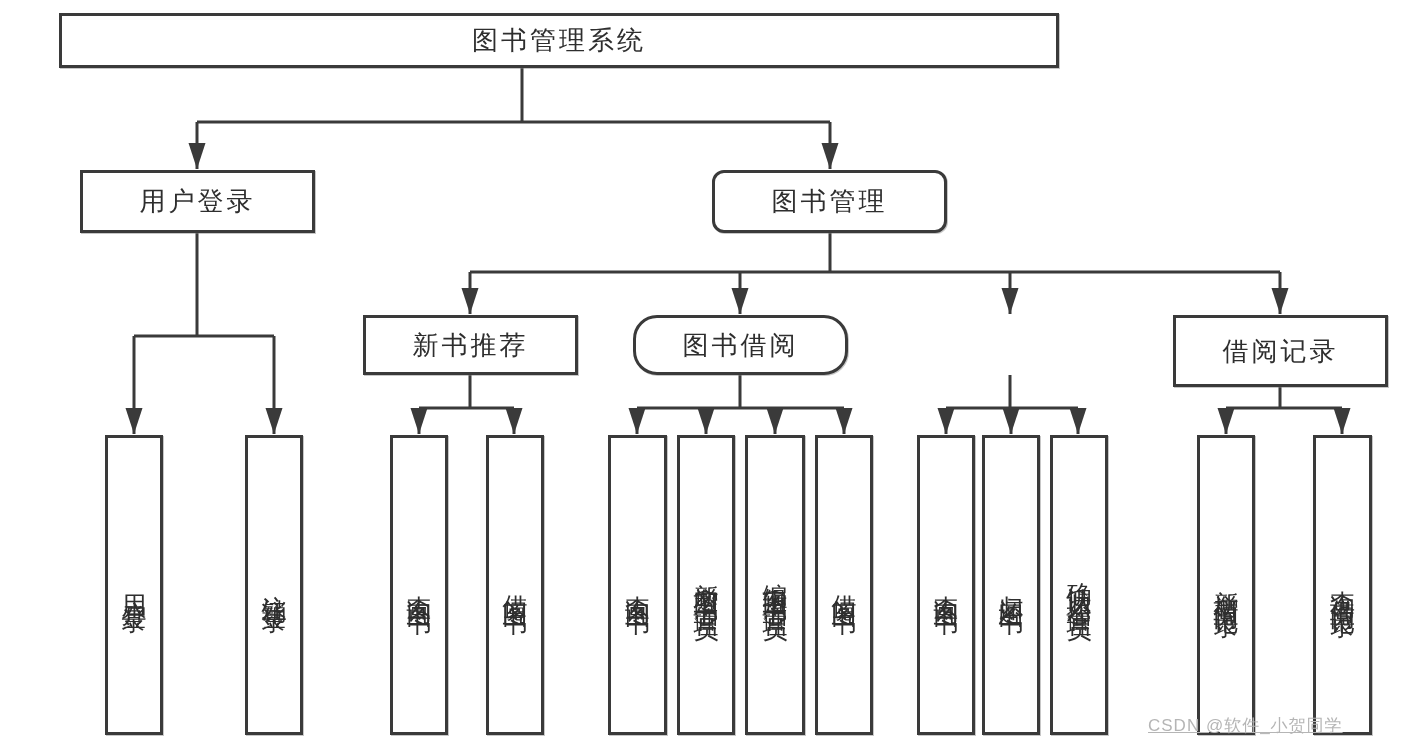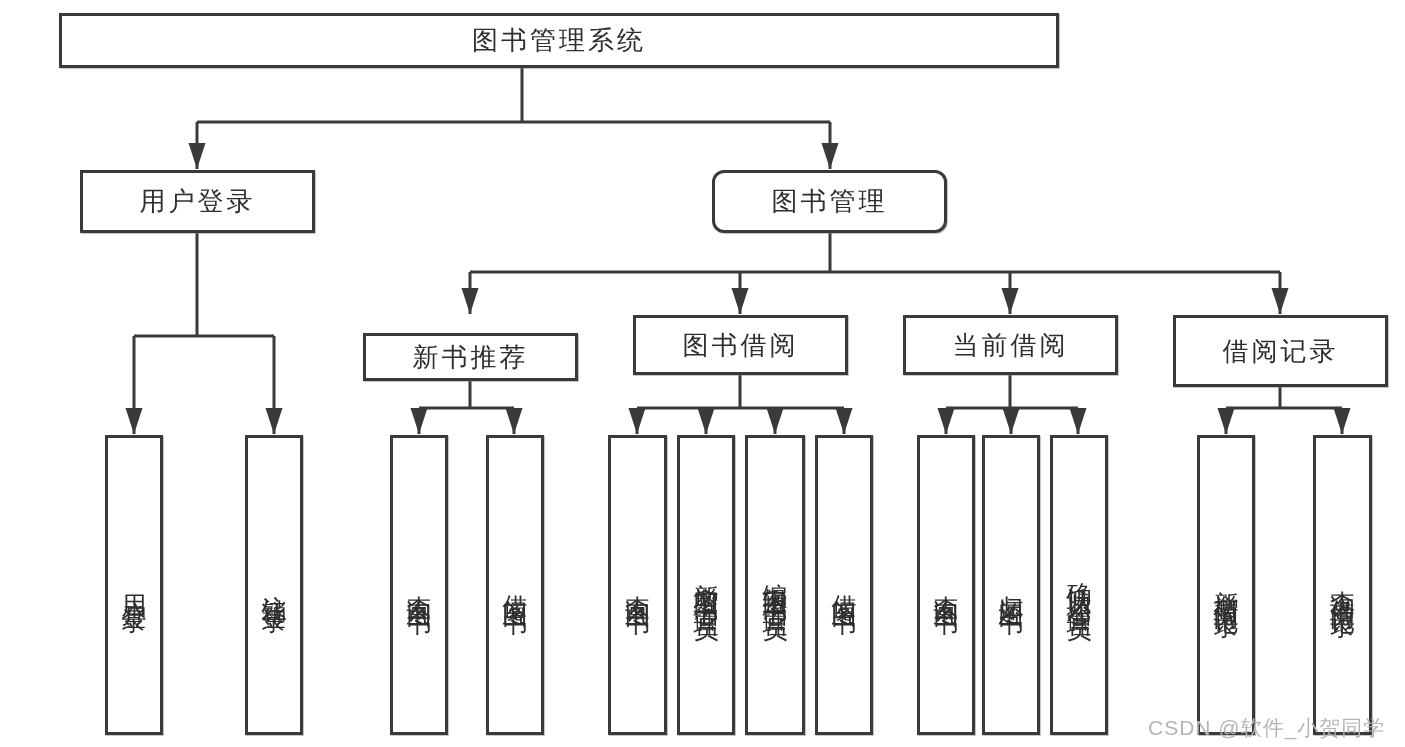--- a/index.html
+++ b/index.html
@@ -37,25 +37,26 @@
     text-orientation: mixed;
     font-size: 25px;
     letter-spacing: 5px;
     line-height: 1;
   }
 
   .watermark {
     position: absolute;
     left: 1148px;
     top: 714px;
-    font-size: 21px;
+    font-size: 17px;
     letter-spacing: 1px;
     color: #b5b5b5;
     z-index: 5;
     white-space: nowrap;
+    text-decoration: underline;
   }
 </style>
 </head>
 <body>
 
 <div class="canvas">
 
   <svg class="wires" width="1405" height="747" viewBox="0 0 1405 747">
     <defs>
       <marker id="ah" markerUnits="userSpaceOnUse" markerWidth="30" markerHeight="22" refX="26" refY="10" orient="auto">
@@ -97,23 +98,22 @@
       <line x1="1226" y1="408" x2="1226" y2="434" marker-end="url(#ah)"></line>
       <line x1="1342" y1="408" x2="1342" y2="434" marker-end="url(#ah)"></line>
     </g>
   </svg>
 
   <div class="box h" style="left:22px; top:13px; width:1000px; height:55px;margin-left:37px;">图书管理系统</div>
 
   <div class="box h" style="left:80px; top:170px; width:235px; height:63px;">用户登录</div>
   <div class="box h" style="left:712px; top:170px; width:235px; height:63px;border-radius:12px;">图书管理</div>
 
-  <div class="box h" style="left:363px; top:315px; width:215px; height:48px;margin-top:18px;">新书推荐</div>
-  <div class="box h" style="left:633px; top:315px; width:215px; height:60px;">图书借阅</div>
-  <div class="box h" style="left:903px; top:315px; width:215px; height:60px;">当前借阅</div>
+  <div class="box h" style="left:363px; top:315px; width:215px; height:60px;">新书推荐</div>
+  <div class="box h" style="left:633px; top:315px; width:215px; height:60px;border-radius:24px;">图书借阅</div>
   <div class="box h" style="left:1173px; top:315px; width:215px; height:72px;">借阅记录</div>
 
   <div class="box v" style="left:105px; top:435px; width:58px; height:300px;">用户登录</div>
   <div class="box v" style="left:245px; top:435px; width:58px; height:300px;">注销登录</div>
 
   <div class="box v" style="left:390px; top:435px; width:58px; height:300px;">查询图书</div>
   <div class="box v" style="left:486px; top:435px; width:58px; height:300px;">借阅图书</div>
 
   <div class="box v" style="left:608px; top:435px; width:59px; height:300px;">查询图书</div>
   <div class="box v" style="left:677px; top:435px; width:58px; height:300px;">新增图书（管理员）</div>

